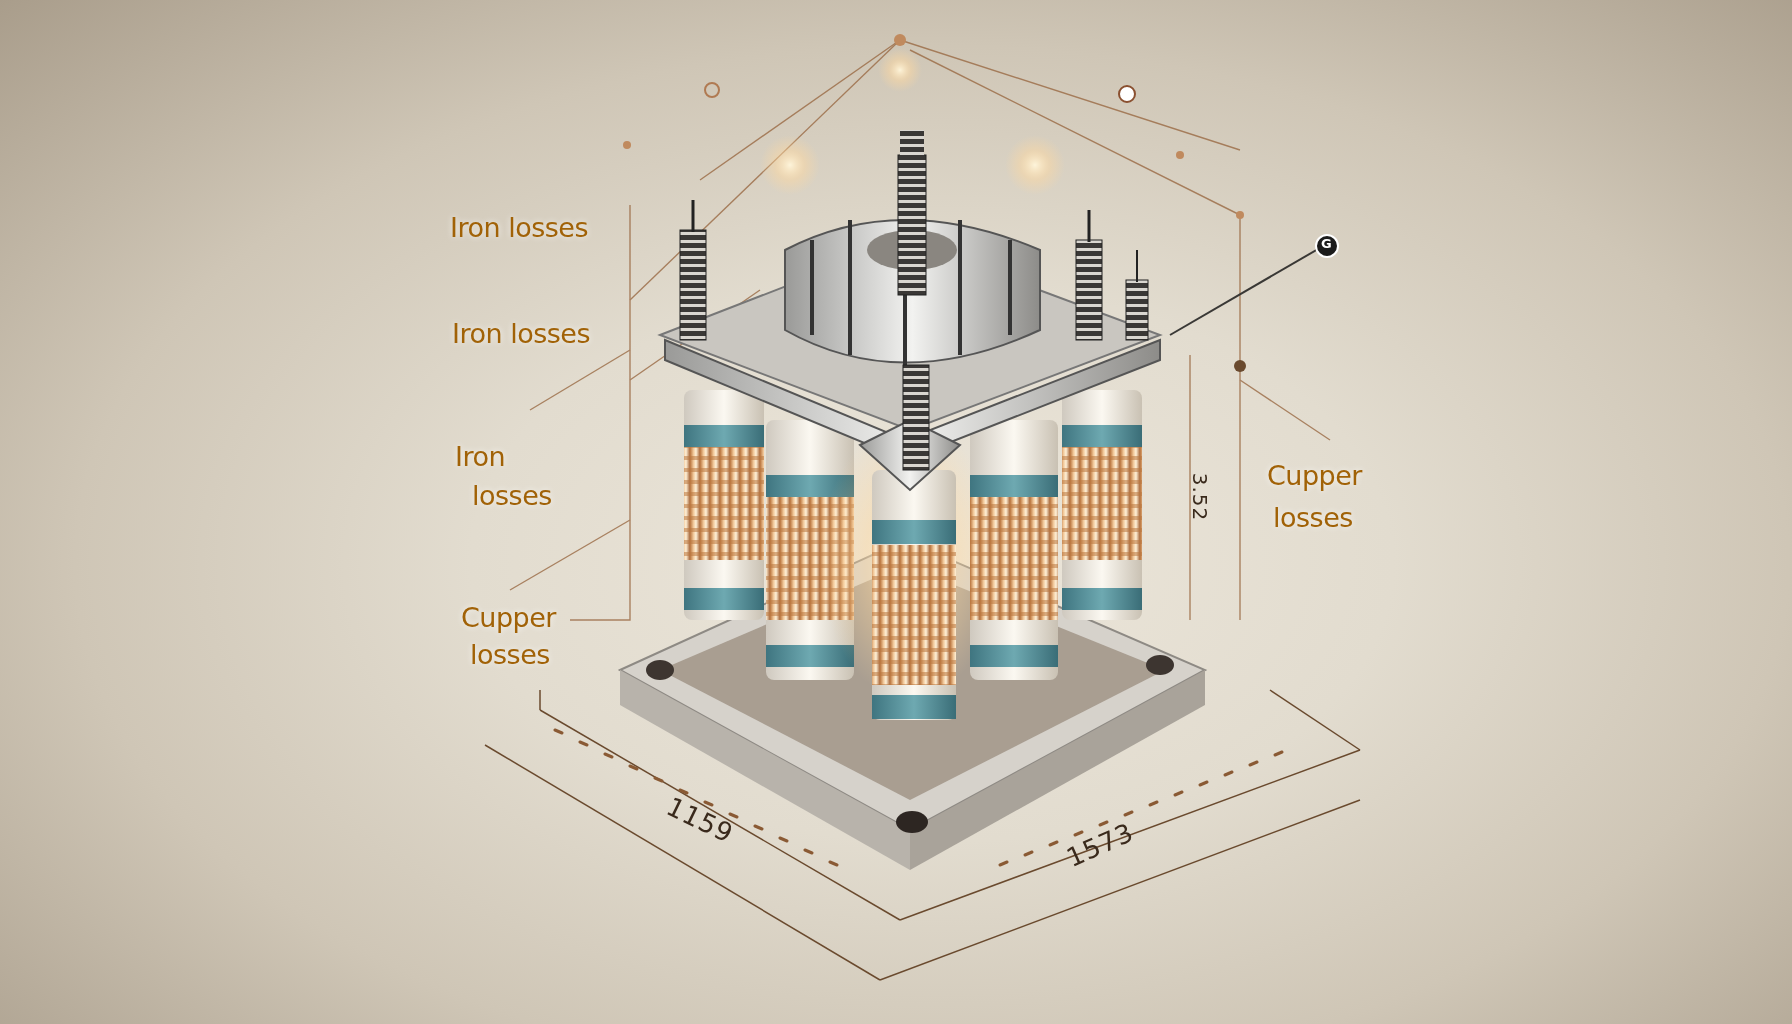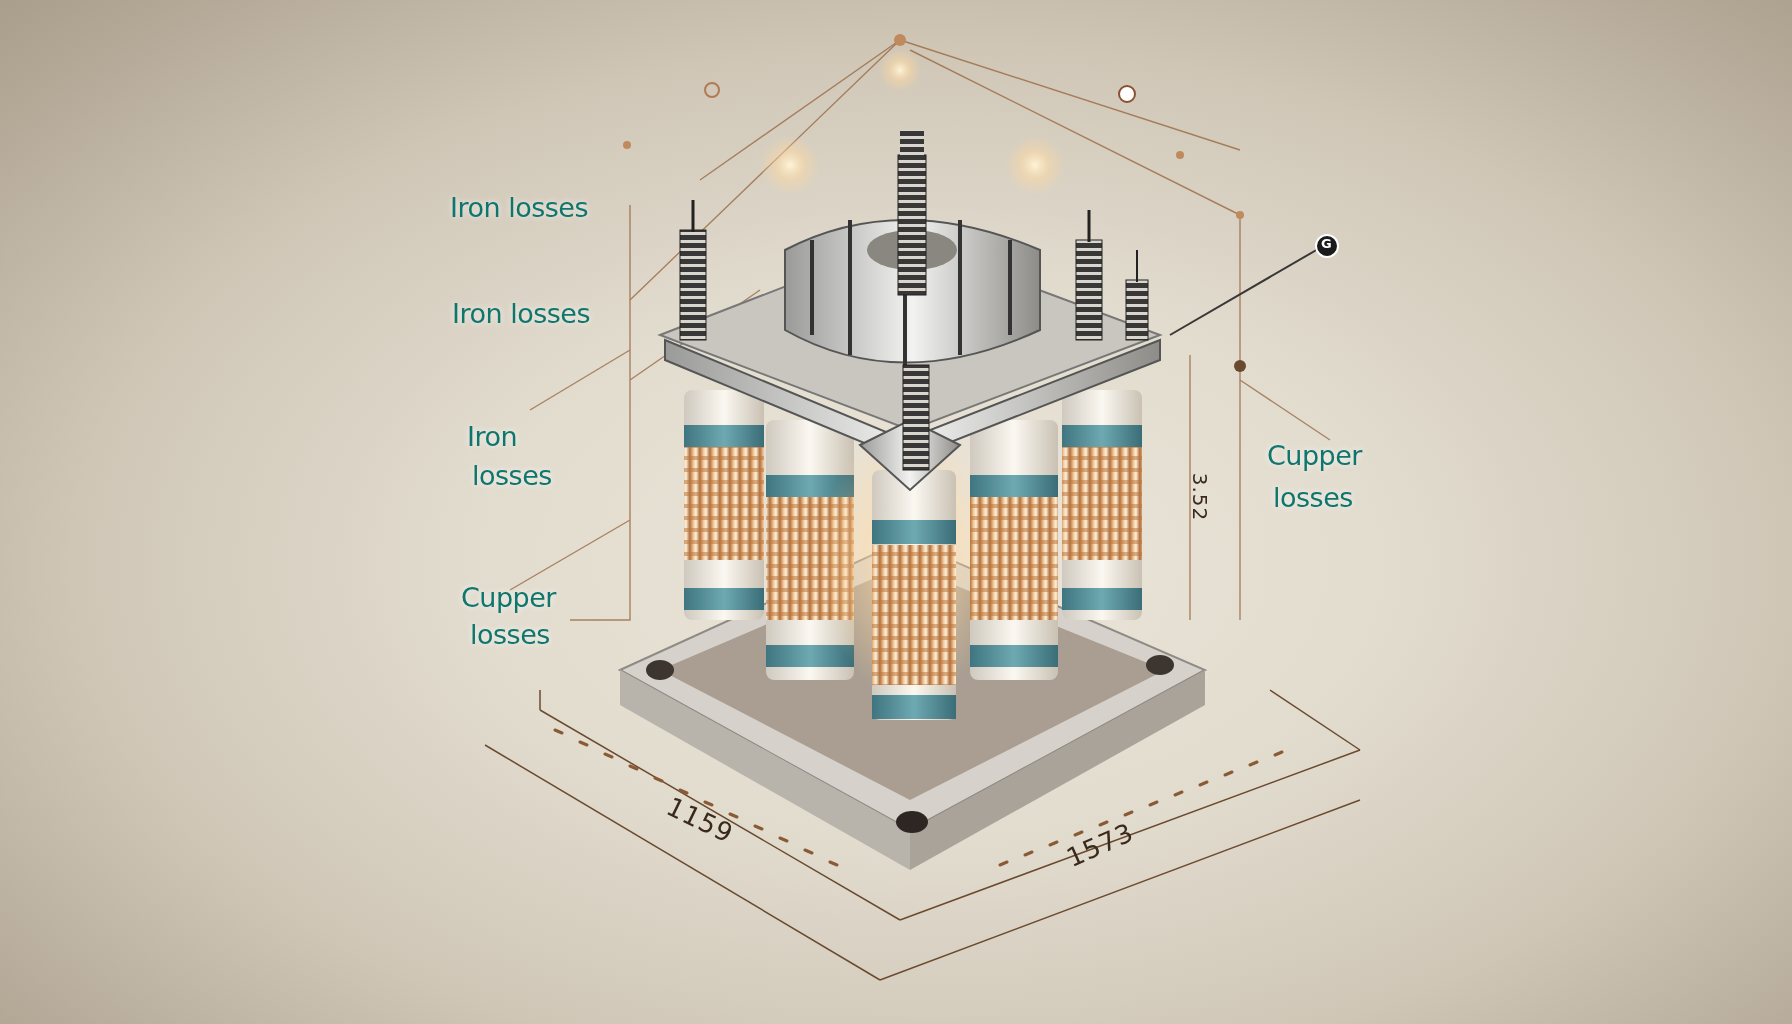--- a/index.html
+++ b/index.html
@@ -3,23 +3,24 @@
   <meta charset="utf-8">
   <style>
     html, body { margin:0; padding:0; }
     body {
       width:1792px; height:1024px; overflow:hidden; position:relative;
       background: radial-gradient(ellipse at 52% 55%, #ece6da 0%, #e2dccf 35%, #cfc6b6 65%, #a99d8b 100%);
       font-family: "DejaVu Sans", sans-serif;
     }
     #scene { position:absolute; left:0; top:0; width:1792px; height:1024px; }
     .label {
-      position:absolute; color:#0f766e; font-family:"DejaVu Sans", sans-serif;
+      position:absolute; color:#a16207; font-family:"DejaVu Sans", sans-serif;
       font-size:27px; line-height:36px; letter-spacing:-0.5px;
       text-shadow: 0 0 6px rgba(255,255,255,0.8);
+      margin-top: 20px;
     }
     .dim {
       position:absolute; color:#3a2a1c; font-family:"DejaVu Sans", sans-serif;
       font-size:26px; letter-spacing:1px;
     }
   </style>
 </head>
 <body>
 
 <svg id="scene" viewBox="0 0 1792 1024" xmlns="http://www.w3.org/2000/svg">
@@ -194,21 +195,21 @@
     <rect x="903" y="365" width="26" height="105" fill="url(#bushing)" stroke="#222"></rect>
   </g>
 
   <g>
     <circle cx="1327" cy="246" r="11" fill="#1b1b1b" stroke="#fff" stroke-width="2"></circle>
   </g>
 </svg>
 
 <div class="label" style="left:450px; top:190px;">Iron losses</div>
 <div class="label" style="left:452px; top:296px;">Iron losses</div>
-<div class="label" style="left:467px; top:419px;">Iron</div>
+<div class="label" style="left:455px; top:419px;">Iron</div>
 <div class="label" style="left:472px; top:458px;">losses</div>
 <div class="label" style="left:461px; top:580px;">Cupper</div>
 <div class="label" style="left:470px; top:617px;">losses</div>
 <div class="label" style="left:1267px; top:438px;">Cupper</div>
 <div class="label" style="left:1273px; top:480px;">losses</div>
 
 <div class="dim" style="left:665px; top:805px; transform:rotate(26deg);">1159</div>
 <div class="dim" style="left:1065px; top:830px; transform:rotate(-24deg);">1573</div>
 <div class="dim" style="left:1176px; top:485px; font-size:20px; transform:rotate(90deg);">3.52</div>
 <div style="position:absolute; left:1321px; top:236px; color:#fff; font-family:'DejaVu Sans', sans-serif; font-size:13px; font-weight:bold;">G</div>

